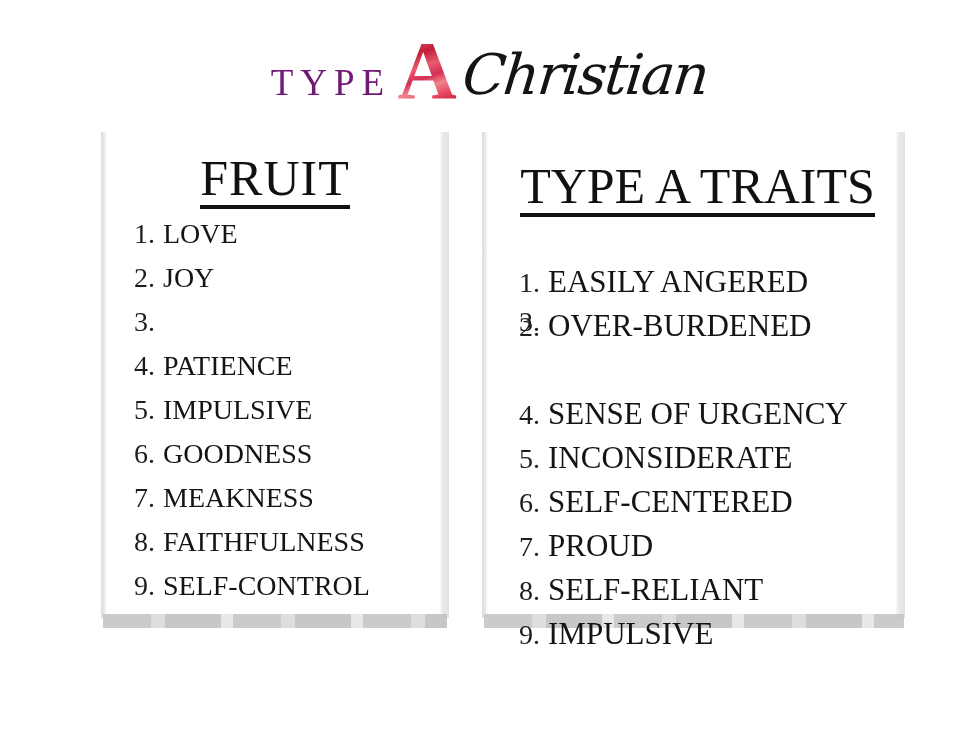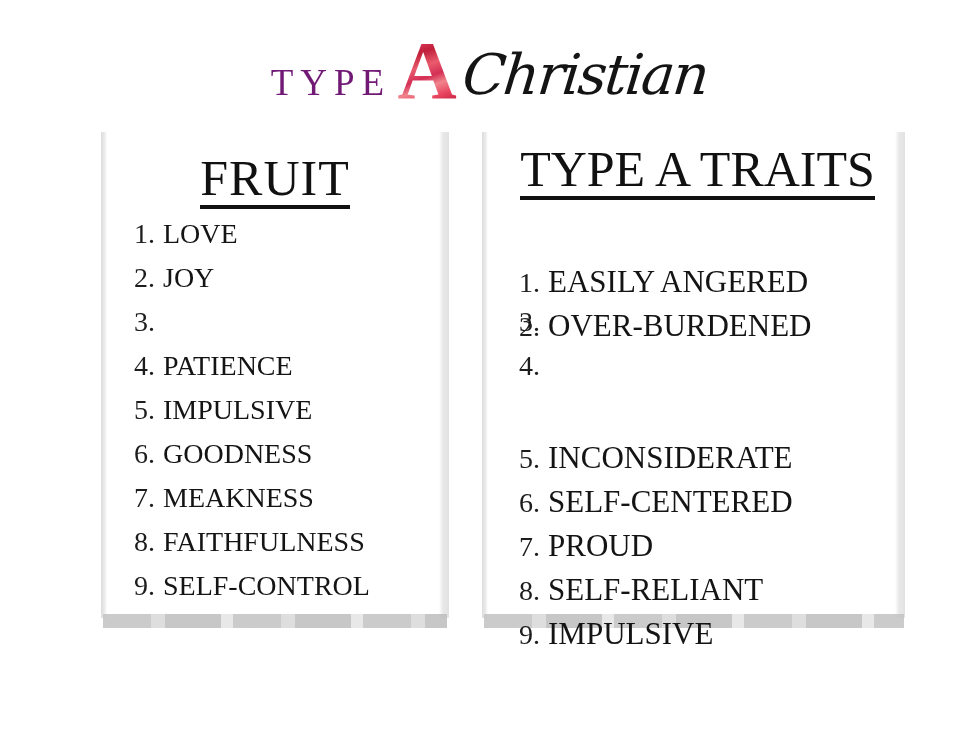--- a/index.html
+++ b/index.html
@@ -162,21 +162,21 @@
     line-height: 1;
     white-space: nowrap;
     display: inline-block;
     border-bottom: 4px solid #111111;
     padding-bottom: 2px;
   }
   .title-row { text-align: center; position: absolute; width: 100%; }
   .card-left  .title-row { top: 21px; }
   .card-right .title-row { top: 12px; }
   .card-left  .card-title { font-size: 50px; letter-spacing: 1px; }
-  .card-right .card-title { font-size: 50px; letter-spacing: 0px; }
+  .card-right .card-title { font-size: 50px; letter-spacing: 0px; margin-top: 17px; }
 
   
   ol.item-list {
     list-style: none;
     margin: 0;
     padding: 0;
     position: absolute;
     top: 86px;
     left: 0;
     width: 100%;
@@ -286,20 +286,21 @@
           </li>
         <li>
             <span class="num">2.</span>
             <span class="txt">OVER-BURDENED</span>
           </li>
         <li>
             <span class="num">3.</span>
           </li>
         <li>
             <span class="num">4.</span>
+            <span class="txt">SENSE OF URGENCY</span>
           </li>
         <li>
             <span class="num">5.</span>
             <span class="txt">INCONSIDERATE</span>
           </li>
         <li>
             <span class="num">6.</span>
             <span class="txt">SELF-CENTERED</span>
           </li>
         <li>

